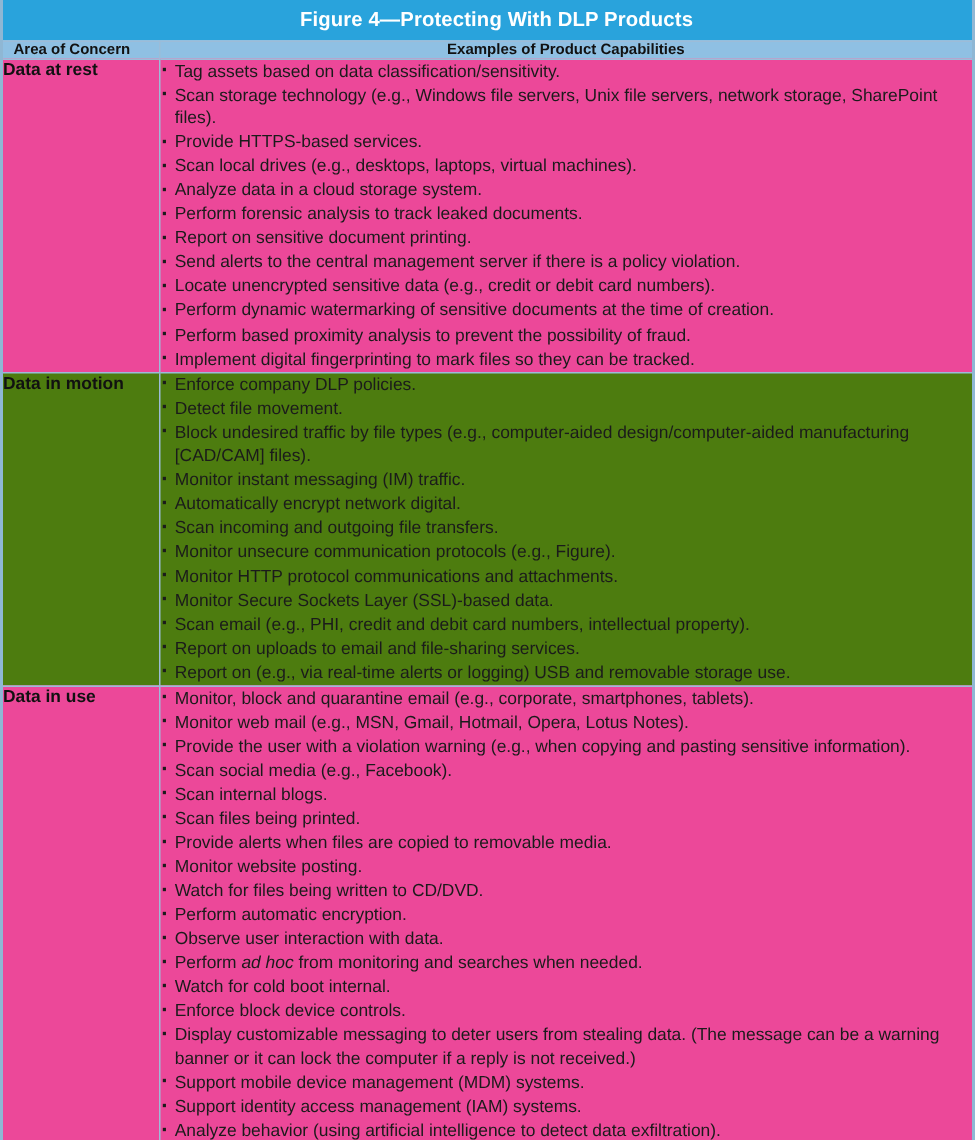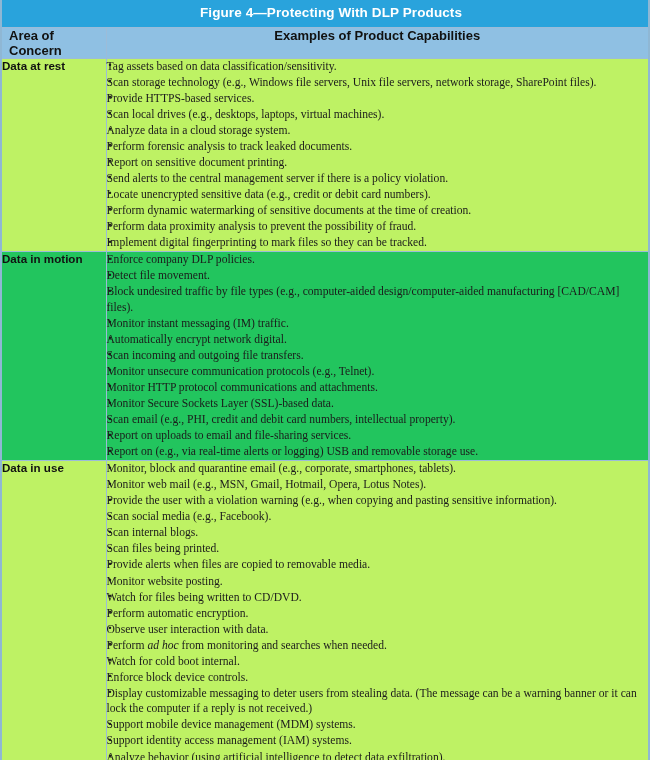--- a/index.html
+++ b/index.html
@@ -55,33 +55,33 @@
   }
   table.grid td.cell-area,
   table.grid th.head-area {
     border-right: 1.5px solid #9cbcd8;
   }
 
   
   .head-row th {
     background: #8fc0e3;
     font-weight: bold;
-    font-size: 13px;
+    font-size: 10px;
     padding: 4px 8px 5px 8px;
     text-align: center;
     color: #111111;
   }
   .head-row th.head-area {
     text-align: left;
     padding-left: 7px;
   }
 
   
-  .row-light td { background: #bef264; }
-  .row-medium td { background: #22c55e; }
+  .row-light td { background: #ec4899; }
+  .row-medium td { background: #4d7c0f; }
 
   td.cell-area {
     font-weight: bold;
     font-size: 11.6px;
     padding: 6px 6px 6px 7px;
     white-space: nowrap;
     color: #111111;
   }
   td.cell-caps {
     padding: 6px 6px 7px 10px;
@@ -89,24 +89,24 @@
 
   ul.caps {
     list-style: none;
     margin: 0;
     padding: 0;
   }
   ul.caps li {
     position: relative;
     font-size: 11.6px;
     line-height: 15.55px;
+    padding-left: 10px;
     margin: 0 0 0.5px 0;
     color: #1b1b1b;
     text-indent: 0;
-    font-family: Liberation Serif, serif;
   }
   ul.caps li::before {
     content: "\00B7";
     position: absolute;
     left: 1px;
     top: -0.5px;
     font-size: 15px;
     line-height: 15.55px;
     font-weight: bold;
   }
@@ -138,36 +138,36 @@
               <li>Tag assets based on data classification/sensitivity.</li>
               <li>Scan storage technology (e.g., Windows file servers, Unix file servers, network storage, SharePoint files).</li>
               <li>Provide HTTPS-based services.</li>
               <li>Scan local drives (e.g., desktops, laptops, virtual machines).</li>
               <li>Analyze data in a cloud storage system.</li>
               <li>Perform forensic analysis to track leaked documents.</li>
               <li>Report on sensitive document printing.</li>
               <li>Send alerts to the central management server if there is a policy violation.</li>
               <li>Locate unencrypted sensitive data (e.g., credit or debit card numbers).</li>
               <li>Perform dynamic watermarking of sensitive documents at the time of creation.</li>
-              <li>Perform data proximity analysis to prevent the possibility of fraud.</li>
+              <li>Perform based proximity analysis to prevent the possibility of fraud.</li>
               <li>Implement digital fingerprinting to mark files so they can be tracked.</li>
             </ul>
           </td>
         </tr>
         <tr class="row-medium">
           <td class="cell-area">Data in motion</td>
           <td class="cell-caps">
             <ul class="caps">
               <li>Enforce company DLP policies.</li>
               <li>Detect file movement.</li>
               <li>Block undesired traffic by file types (e.g., computer-aided design/computer-aided manufacturing [CAD/CAM] files).</li>
               <li>Monitor instant messaging (IM) traffic.</li>
               <li>Automatically encrypt network digital.</li>
               <li>Scan incoming and outgoing file transfers.</li>
-              <li>Monitor unsecure communication protocols (e.g., Telnet).</li>
+              <li>Monitor unsecure communication protocols (e.g., Figure).</li>
               <li>Monitor HTTP protocol communications and attachments.</li>
               <li>Monitor Secure Sockets Layer (SSL)-based data.</li>
               <li>Scan email (e.g., PHI, credit and debit card numbers, intellectual property).</li>
               <li>Report on uploads to email and file-sharing services.</li>
               <li>Report on (e.g., via real-time alerts or logging) USB and removable storage use.</li>
             </ul>
           </td>
         </tr>
         <tr class="row-light">
           <td class="cell-area">Data in use</td>

